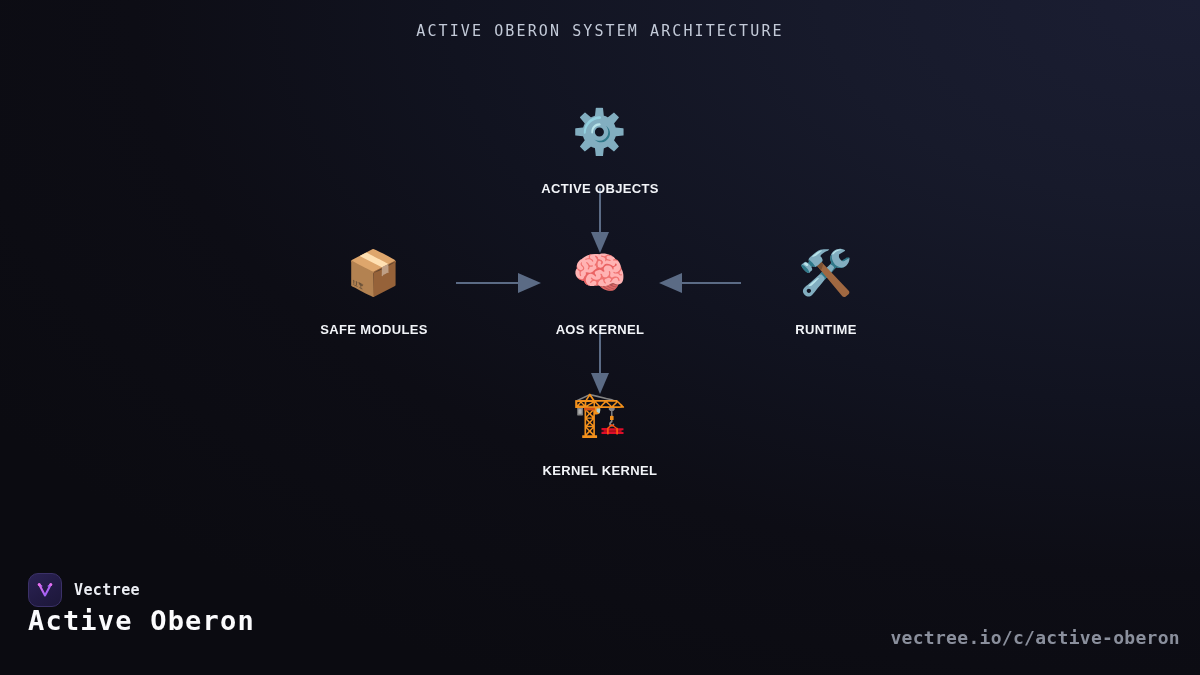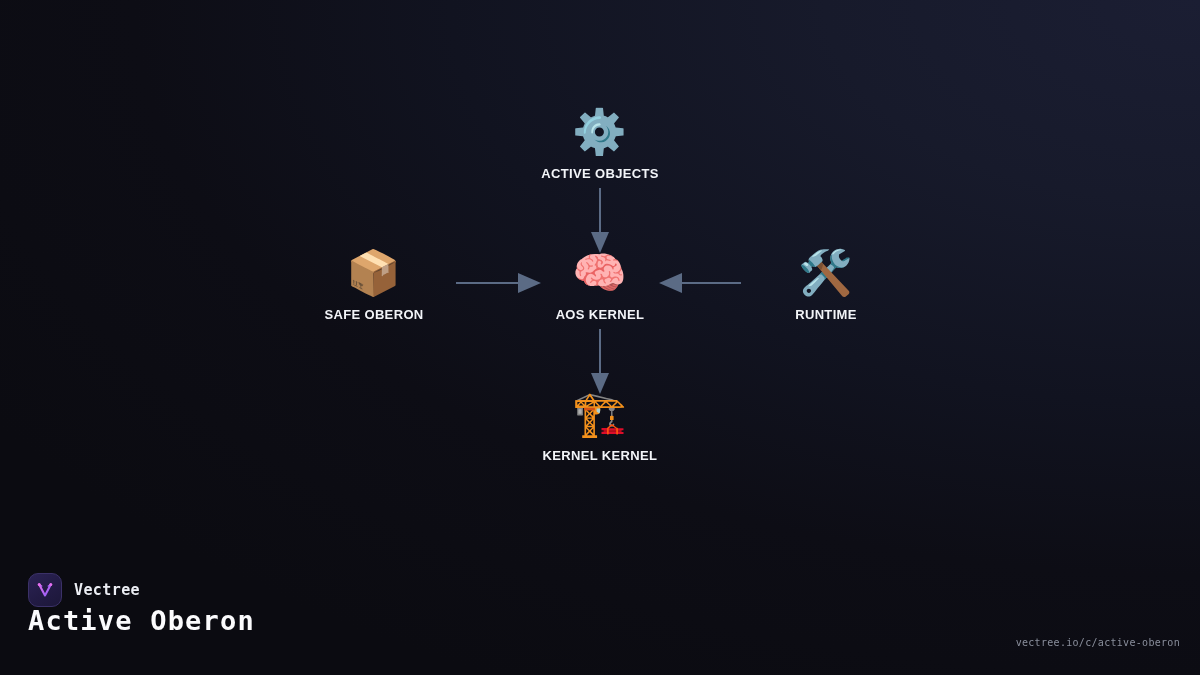--- a/index.html
+++ b/index.html
@@ -68,21 +68,21 @@
     font-family: "DejaVu Sans", sans-serif;
     font-size: 44px;
     line-height: 54px;
     height: 56px;
     display: block;
     user-select: none;
   }
 
   .node-label {
     display: block;
-    margin-top: 5px;
+    margin-top: 20px;
     font-family: "Liberation Sans", sans-serif;
     font-size: 13px;
     font-weight: bold;
     letter-spacing: 0.35px;
     color: #f2f4f8;
     white-space: nowrap;
   }
 
   
   #node-active-objects { left: 600px; top: 45px; }
@@ -139,31 +139,33 @@
     letter-spacing: 1.2px;
     color: #fbfbfd;
     white-space: nowrap;
   }
 
   #footer-url {
     position: absolute;
     right: 24px;
     bottom: 27px;
     font-family: "DejaVu Sans Mono", "Liberation Mono", monospace;
-    font-size: 10px;
+    font-size: 18px;
     letter-spacing: 0.3px;
     color: #8a8f9c;
     white-space: nowrap;
+    font-weight: bold;
   }
 </style>
 </head>
 <body>
 
 <div id="stage">
 
+  <div id="chart-title">ACTIVE OBERON SYSTEM ARCHITECTURE</div>
 
   <div id="diagram">
 
     <svg id="edges" viewBox="0 0 1200 470">
 
       <g>
         <line x1="600" y1="128" x2="600" y2="178" stroke="#5b6b85" stroke-width="2"></line>
         <polygon points="600,193 591,172 609,172" fill="#5b6b85"></polygon>
       </g>
 
@@ -183,21 +185,21 @@
       </g>
     </svg>
 
     <div class="node" id="node-active-objects">
       <span class="node-icon">⚙️</span>
       <span class="node-label">ACTIVE OBJECTS</span>
     </div>
 
     <div class="node" id="node-safe-modules">
       <span class="node-icon">📦</span>
-      <span class="node-label">SAFE OBERON</span>
+      <span class="node-label">SAFE MODULES</span>
     </div>
 
     <div class="node" id="node-aos-runtime">
       <span class="node-icon">🧠</span>
       <span class="node-label">AOS KERNEL</span>
     </div>
 
     <div class="node" id="node-compiler">
       <span class="node-icon">🛠️</span>
       <span class="node-label">RUNTIME</span>

